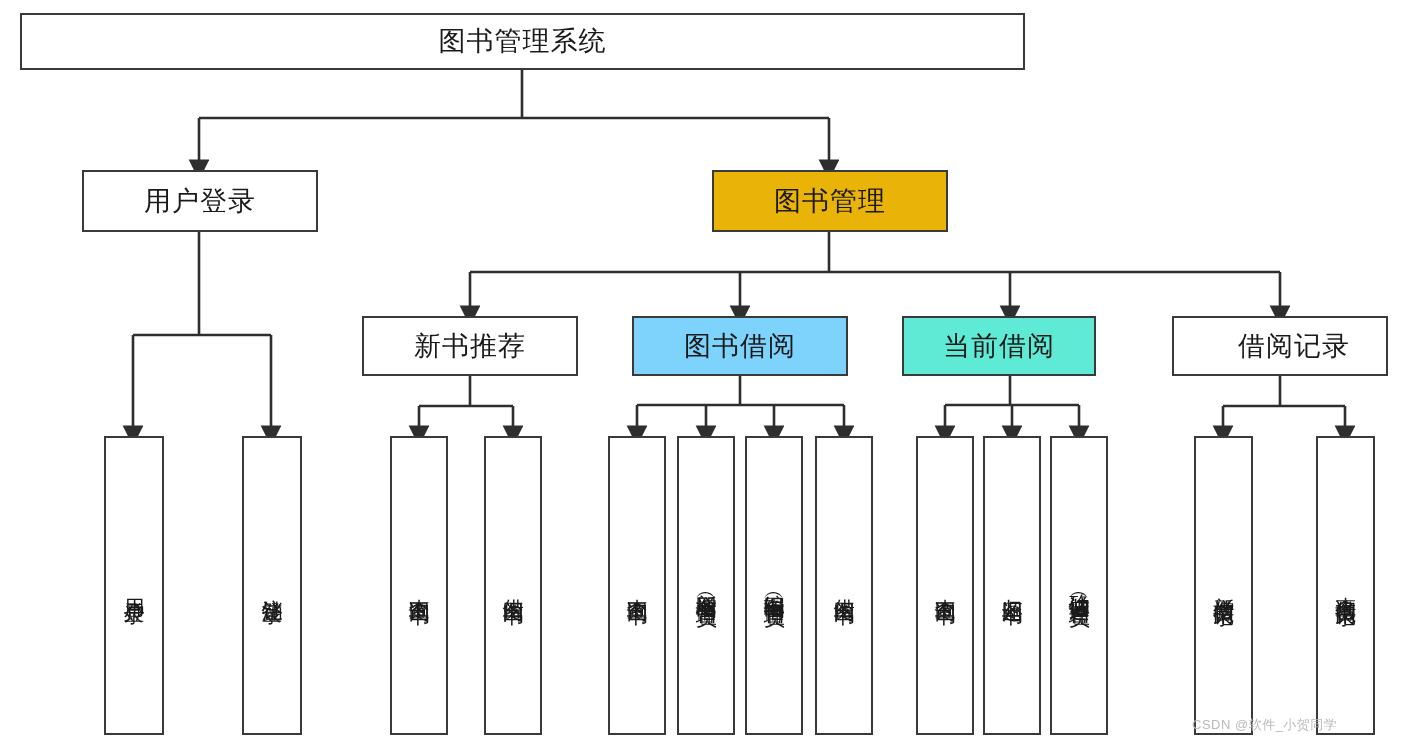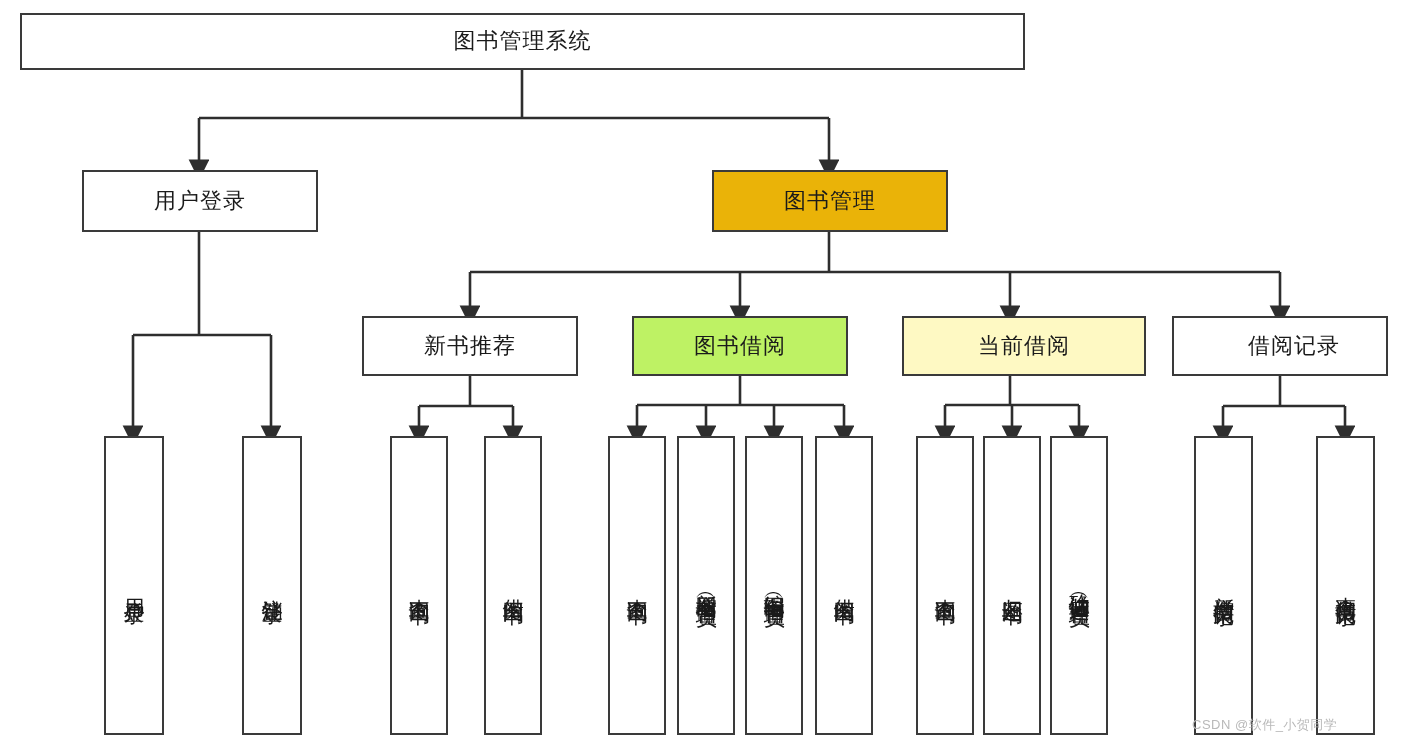--- a/index.html
+++ b/index.html
@@ -19,21 +19,21 @@
     position: absolute;
     box-sizing: border-box;
     border: 2px solid #3a3a3a;
     background: #ffffff;
     display: flex;
     align-items: center;
     justify-content: center;
     color: #1a1a1a;
   }
   .node.horiz {
-    font-size: 22px;
+    font-size: 27px;
     letter-spacing: 1px;
     line-height: 1.2;
   }
   .node.vert {
     writing-mode: vertical-rl;
     text-orientation: upright;
     font-size: 21px;
     line-height: 1.35;
     letter-spacing: 2px;
     padding: 6px 0;
@@ -126,24 +126,24 @@
   <div class="node horiz" style="left: 82px; top: 170px; width: 236px; height: 62px; border-color: rgb(58, 58, 58); background: rgb(255, 255, 255); color: rgb(26, 26, 26);">
     <span>用户登录</span>
   </div>
   <div class="node horiz" style="left: 712px; top: 170px; width: 236px; height: 62px; border-color: rgb(58, 58, 58); background: #eab308; color: rgb(26, 26, 26);">
     <span>图书管理</span>
   </div>
 
   <div class="node horiz" style="left: 362px; top: 316px; width: 216px; height: 60px; border-color: rgb(58, 58, 58); background: rgb(255, 255, 255); color: rgb(26, 26, 26); font-family: Liberation Serif, serif;">
     <span>新书推荐</span>
   </div>
-  <div class="node horiz" style="left: 632px; top: 316px; width: 216px; height: 60px; border-color: rgb(58, 58, 58); background: #bef264; color: rgb(26, 26, 26);">
+  <div class="node horiz" style="left: 632px; top: 316px; width: 216px; height: 60px; border-color: rgb(58, 58, 58); background: #7dd3fc; color: rgb(26, 26, 26);">
     <span>图书借阅</span>
   </div>
-  <div class="node horiz" style="left: 902px; top: 316px; width: 244px; height: 60px; border-color: rgb(58, 58, 58); background: #fef9c3; color: rgb(26, 26, 26);">
+  <div class="node horiz" style="left: 902px; top: 316px; width: 194px; height: 60px; border-color: rgb(58, 58, 58); background: #5eead4; color: rgb(26, 26, 26);">
     <span>当前借阅</span>
   </div>
   <div class="node horiz" style="left: 1172px; top: 316px; width: 216px; height: 60px; border-color: rgb(58, 58, 58); background: rgb(255, 255, 255); color: rgb(26, 26, 26); padding-left: 28px;">
     <span>借阅记录</span>
   </div>
 
   <div class="node vert" style="left: 104px; top: 436px; width: 60px; height: 299px; border-color: rgb(58, 58, 58); background: rgb(255, 255, 255); color: rgb(26, 26, 26);">
     <span class="vtext">用户登录</span>
   </div>
   <div class="node vert" style="left: 242px; top: 436px; width: 60px; height: 299px; border-color: rgb(58, 58, 58); background: rgb(255, 255, 255); color: rgb(26, 26, 26);">

